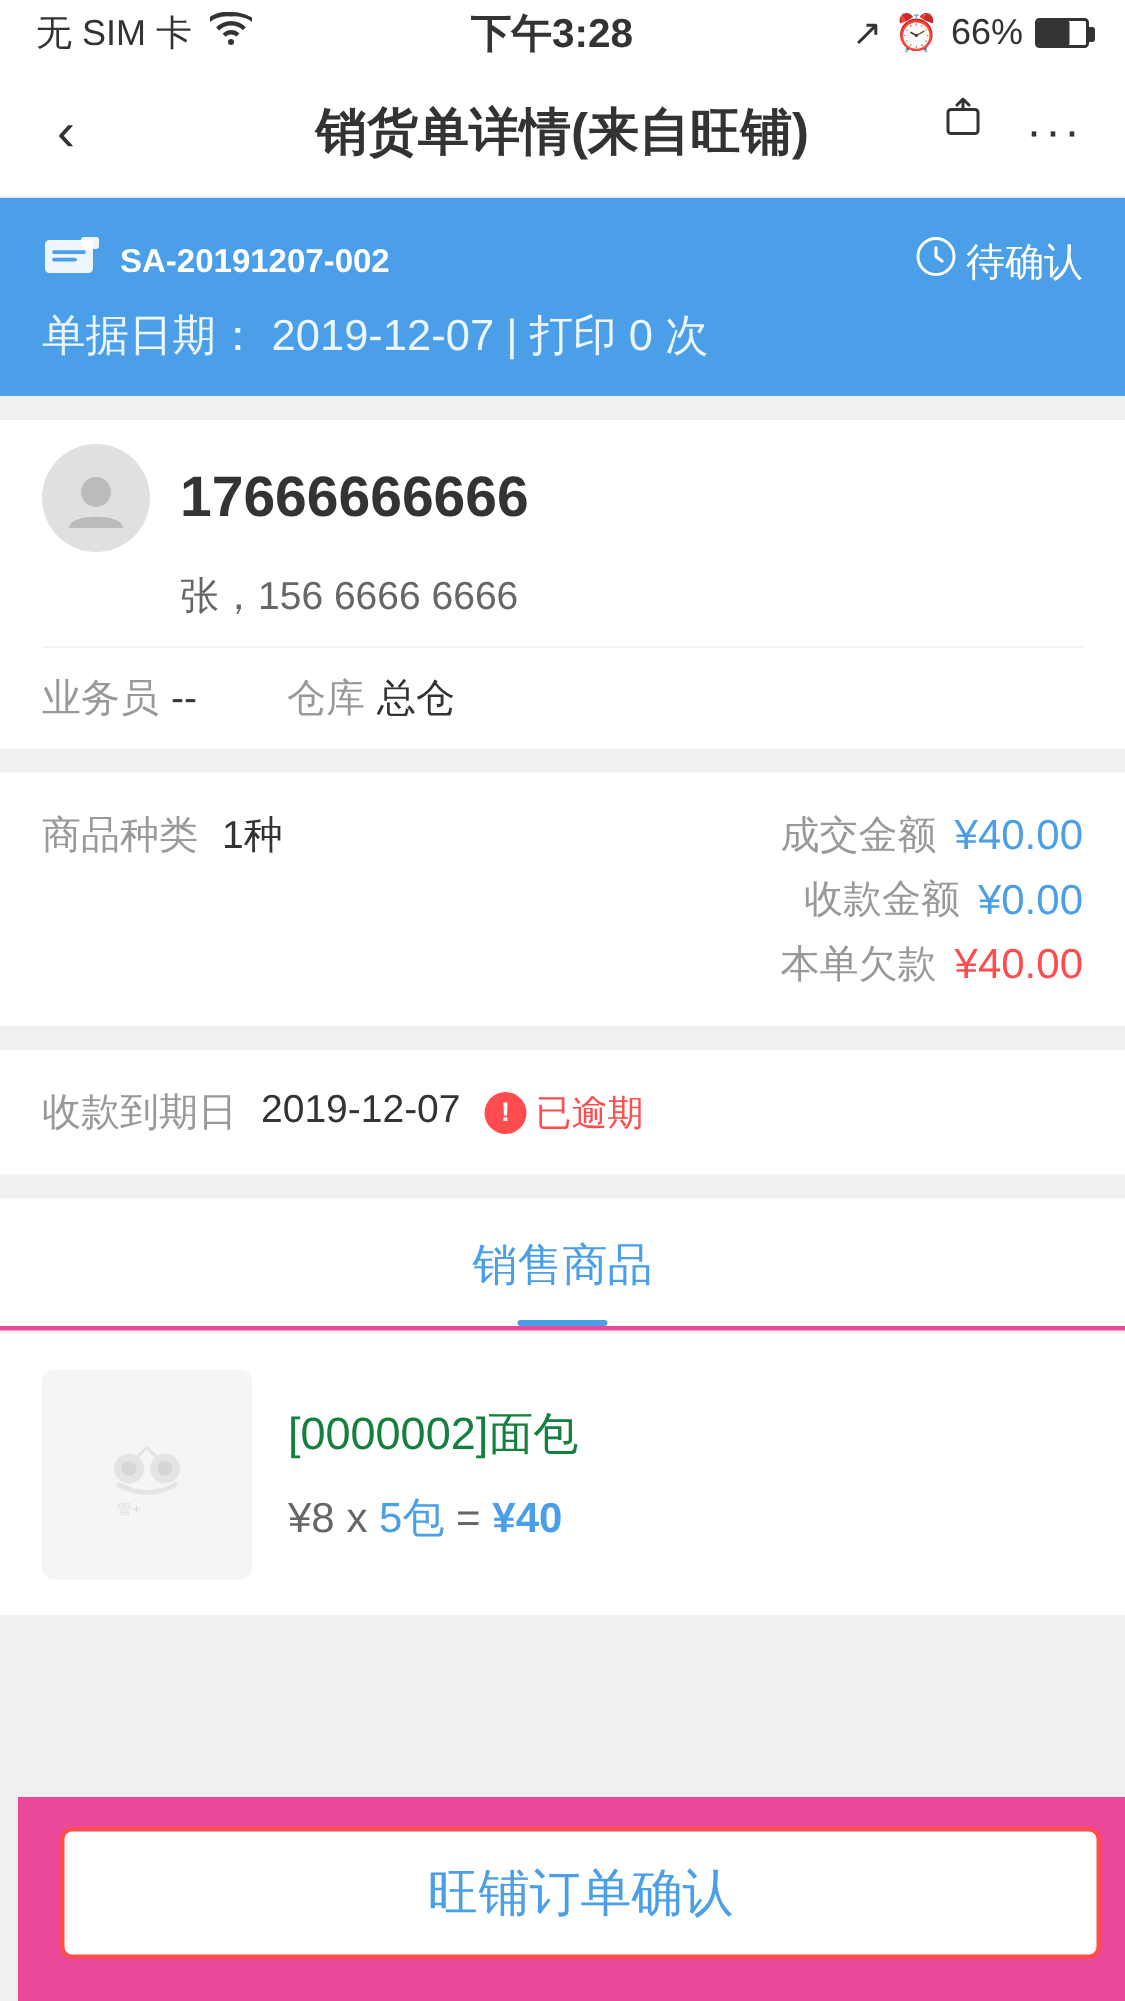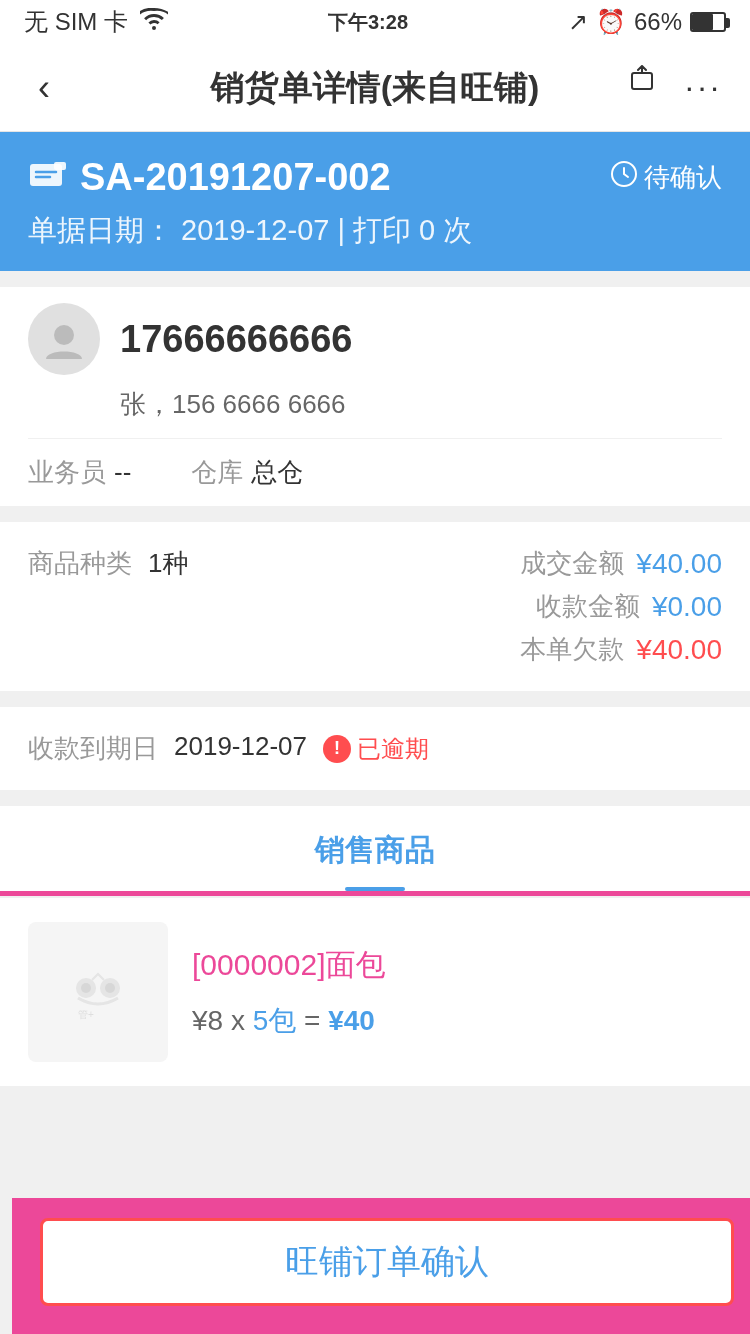--- a/index.html
+++ b/index.html
@@ -25,21 +25,21 @@
       font-size: 24px;
       font-weight: 500;
     }
     .status-bar-left {
       display: flex;
       align-items: center;
       gap: 12px;
       font-size: 24px;
     }
     .status-bar-center {
-      font-size: 20px;
+      font-size: 27px;
       font-weight: 600;
       position: absolute;
       left: 50%;
       transform: translateX(-50%);
     }
     .status-bar-right {
       display: flex;
       align-items: center;
       gap: 8px;
       font-size: 24px;
@@ -88,21 +88,21 @@
       padding: 24px 28px 20px;
       margin-bottom: 16px;
     }
     .order-header-top {
       display: flex;
       justify-content: space-between;
       align-items: center;
       margin-bottom: 12px;
     }
     .order-id {
-      font-size: 38px;
+      font-size: 22px;
       font-weight: 700;
       color: #fff;
       display: flex;
       align-items: center;
       gap: 12px;
     }
     .order-status {
       font-size: 26px;
       color: #fff;
       display: flex;
@@ -255,22 +255,21 @@
       font-weight: 700;
     }
 
     
     .tabs-section {
       background: #fff;
       margin-bottom: 0;
     }
     .tabs-row {
       display: flex;
-      border-bottom: 5px solid #ec4899;
-      font-weight: bold;
+      border-bottom: 3px solid #ec4899;
     }
     .tab-item {
       flex: 1;
       text-align: center;
       padding: 24px 0 20px;
       font-size: 30px;
       color: #999;
       cursor: pointer;
       position: relative;
     }
@@ -310,21 +309,21 @@
       overflow: hidden;
     }
     .product-thumb svg {
       opacity: 0.4;
     }
     .product-info {
       flex: 1;
     }
     .product-name {
       font-size: 30px;
-      color: #ec4899;
+      color: #15803d;
       font-weight: 500;
       margin-bottom: 16px;
     }
     .product-price-row {
       font-size: 28px;
       color: #666;
     }
 
     
     .confirm-btn-container {

